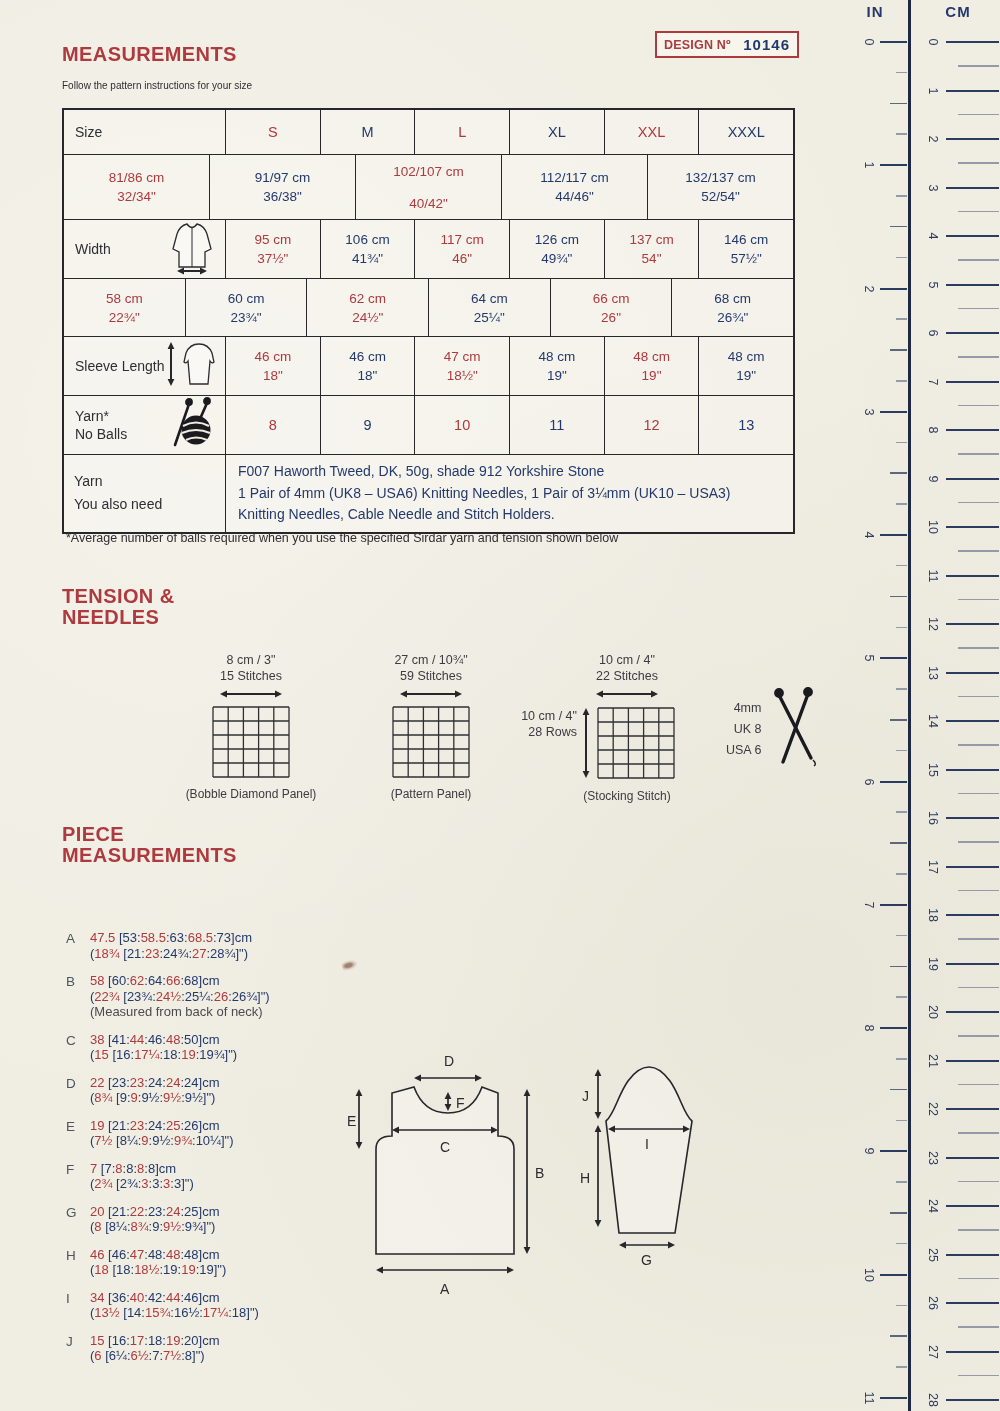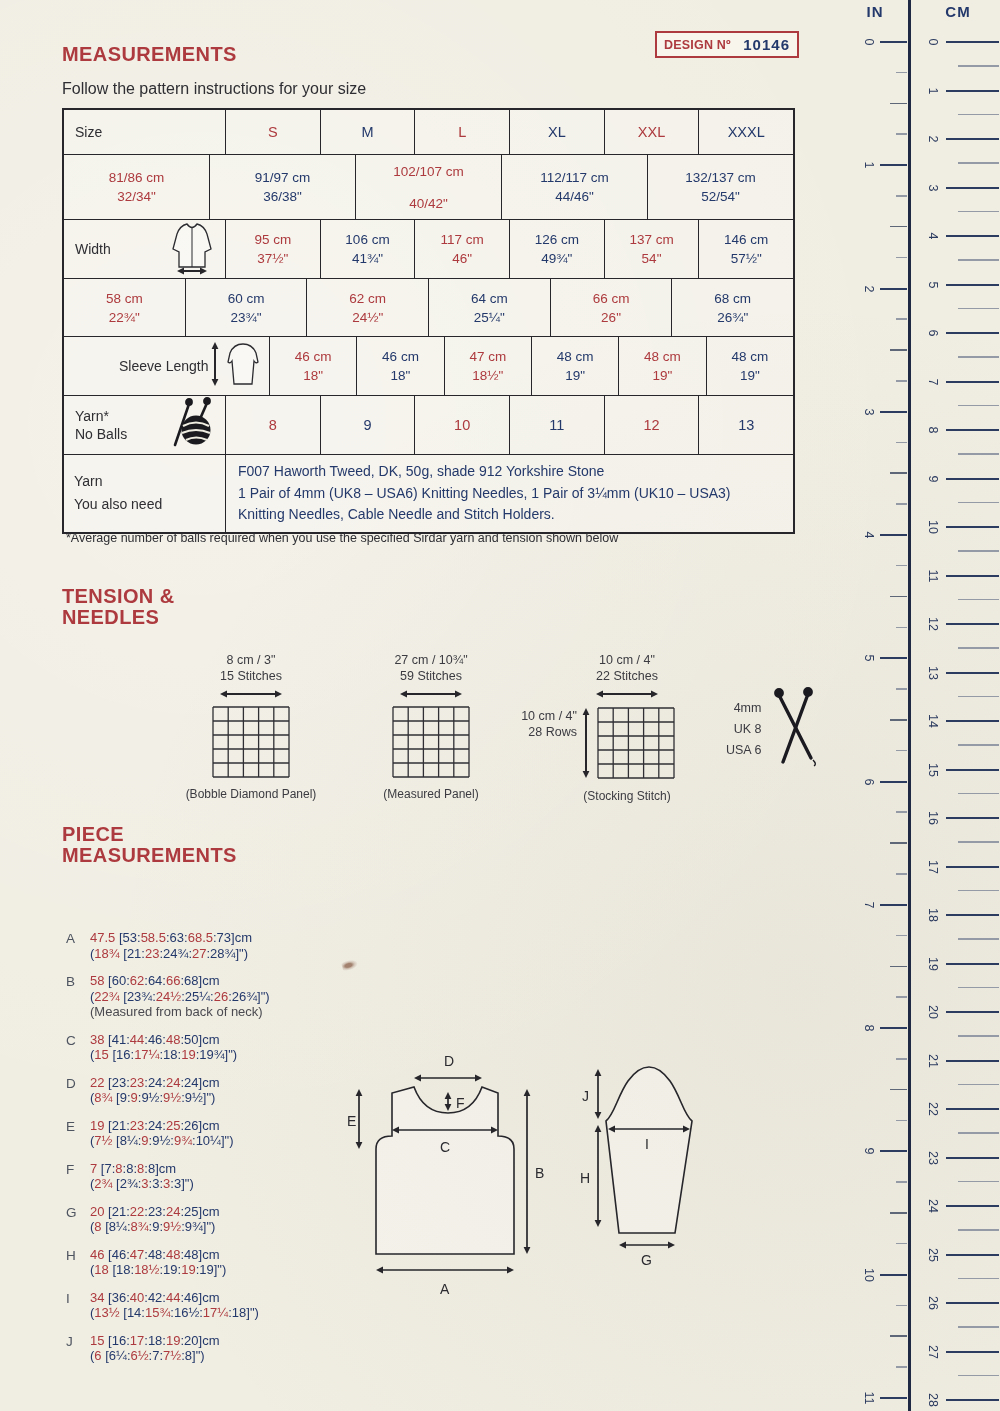--- a/index.html
+++ b/index.html
@@ -13,21 +13,21 @@
     font-family:"Liberation Sans",sans-serif;color:var(--ink);overflow:hidden;
     background-image:radial-gradient(circle at 20% 30%, rgba(255,255,255,.25), transparent 60%),
                      radial-gradient(circle at 80% 70%, rgba(120,110,90,.06), transparent 55%);
   }
   .red{color:var(--red);} .navy{color:var(--navy);}
   .abs{position:absolute;}
 
   
   .h-red{color:var(--red);font-weight:bold;font-size:20px;letter-spacing:.4px;line-height:21px;}
   #measurements-title{left:62px;top:44px;}
-  #subtitle{left:62px;top:80px;font-size:16px;color:var(--ink);}
+  #subtitle{left:62px;top:80px;font-size:10px;color:var(--ink);}
   #footnote{left:66px;top:531px;font-size:12.5px;color:var(--ink);}
   #tension-title{left:62px;top:586px;}
   #piece-title{left:62px;top:824px;}
 
   
   #design-box{left:655px;top:31px;width:144px;height:27px;border:2px solid var(--red);
     background:#f7f5ec;display:flex;align-items:center;justify-content:space-between;padding:0 7px;}
   #design-box .lbl{color:var(--red);font-weight:bold;font-size:12.5px;letter-spacing:.2px;}
   #design-box .num{color:var(--navy);font-weight:bold;font-size:15px;letter-spacing:1px;}
 
@@ -192,21 +192,21 @@
         </div>
         <div class="tcell vcell" style="color: rgb(173, 58, 62);">
           <div>66 cm</div>
           <div>26"</div>
         </div>
         <div class="tcell vcell" style="color: rgb(36, 57, 107);">
           <div>68 cm</div>
           <div>26¾"</div>
         </div>
       </div>
-      <div class="trow" style="height: 59px; padding-left: 44px;">
+      <div class="trow" style="height: 59px;">
         <div class="tcell label-cell">
           <span class="rl">Sleeve Length</span>
           <span><svg width="50" height="56" viewBox="0 0 50 56">
     <g transform="translate(9,2)">
                 <path d="M10,15 C15,3 31,3 36,15 L38,24 Q36,26 34,23 L32,46 L14,46 L12,23 Q10,26 8,24 Z" fill="rgba(255,255,255,.35)" stroke="#2b2b30" stroke-width="1.3"></path>
               </g>
     <line x1="4" y1="11" x2="4" y2="45" stroke="#26262b" stroke-width="2"></line>
               <polygon points="4,6 0.6000000000000001,13 7.4,13" fill="#26262b"></polygon>
               <polygon points="4,50 0.6000000000000001,43 7.4,43" fill="#26262b"></polygon>
             </svg></span>
@@ -323,21 +323,21 @@
             <line x1="1" y1="15.0" x2="77" y2="15.0" stroke="#2f2f34" stroke-width="1.3"></line>
             <line x1="31.4" y1="1" x2="31.4" y2="71" stroke="#2f2f34" stroke-width="1.3"></line>
             <line x1="1" y1="29.0" x2="77" y2="29.0" stroke="#2f2f34" stroke-width="1.3"></line>
             <line x1="46.6" y1="1" x2="46.6" y2="71" stroke="#2f2f34" stroke-width="1.3"></line>
             <line x1="1" y1="43.0" x2="77" y2="43.0" stroke="#2f2f34" stroke-width="1.3"></line>
             <line x1="61.8" y1="1" x2="61.8" y2="71" stroke="#2f2f34" stroke-width="1.3"></line>
             <line x1="1" y1="57.0" x2="77" y2="57.0" stroke="#2f2f34" stroke-width="1.3"></line>
             <line x1="77.0" y1="1" x2="77.0" y2="71" stroke="#2f2f34" stroke-width="1.3"></line>
             <line x1="1" y1="71.0" x2="77" y2="71.0" stroke="#2f2f34" stroke-width="1.3"></line>
           </svg></span>
-        <div class="cap">(Measured Panel)</div>
+        <div class="cap">(Pattern Panel)</div>
       </div>
       <div class="swatch" style="left: 552px; top: 652px;">
         <div class="t">10 cm / 4"</div>
         <div class="t">22 Stitches</div>
         <span style="margin: 3px 0px 1px;"><svg width="66" height="14" viewBox="0 0 66 14">
             <line x1="7" y1="7" x2="59" y2="7" stroke="#26262b" stroke-width="2"></line>
             <polygon points="2,7 9,3.6 9,10.4" fill="#26262b"></polygon>
             <polygon points="64,7 57,3.6 57,10.4" fill="#26262b"></polygon>
           </svg></span>
         <div style="display: flex; align-items: center; gap: 4px;">

